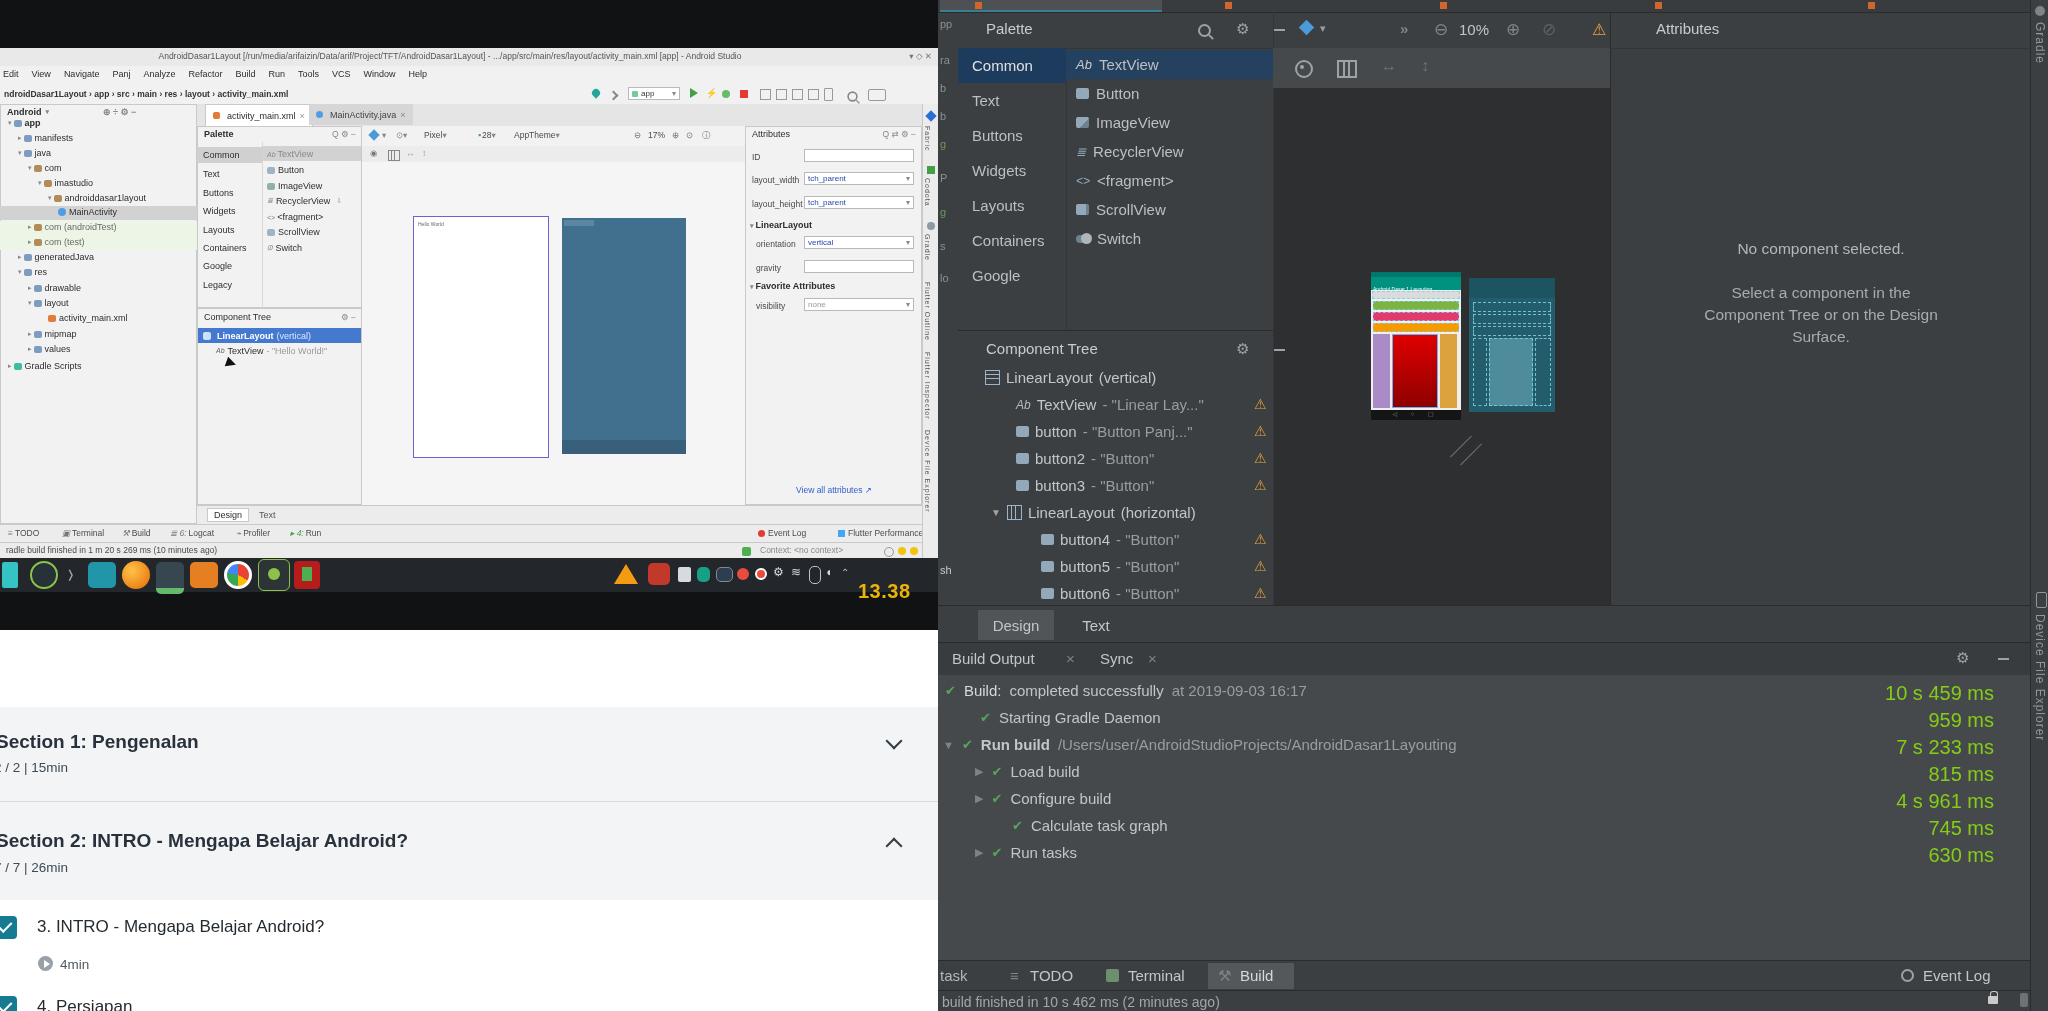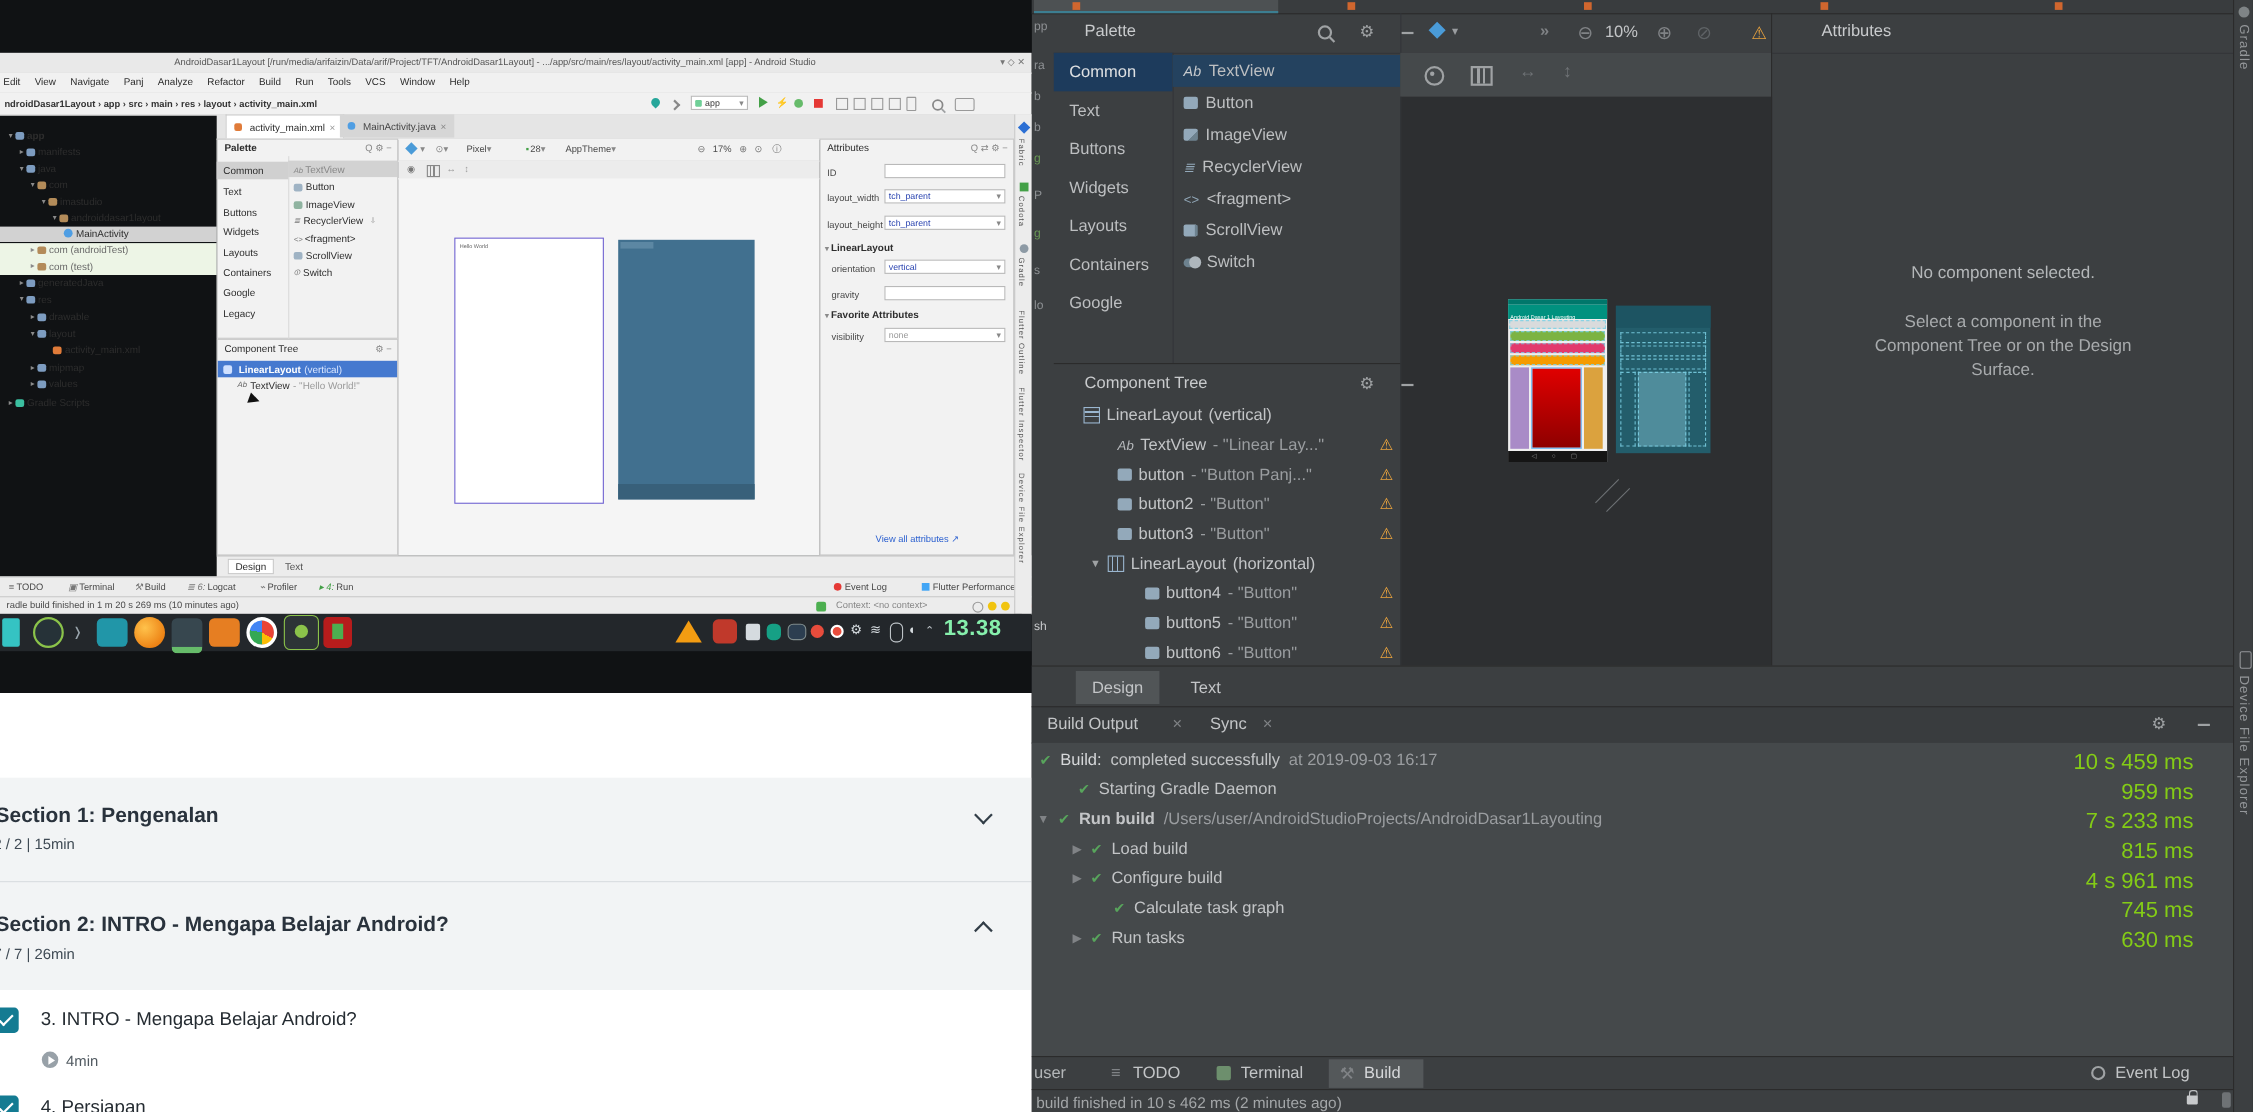--- a/index.html
+++ b/index.html
@@ -99,20 +99,27 @@
     <span class="p" style="left:740px;top:6px;width:8px;height:8px;background:#e53935"></span>
     <span class="p" style="left:760px;top:5px;width:9px;height:9px;border:1px solid #999"></span>
     <span class="p" style="left:776px;top:5px;width:9px;height:9px;border:1px solid #999"></span>
     <span class="p" style="left:792px;top:5px;width:9px;height:9px;border:1px solid #999"></span>
     <span class="p" style="left:808px;top:5px;width:9px;height:9px;border:1px solid #999"></span>
     <span class="p" style="left:824px;top:4px;width:7px;height:11px;border:1px solid #999;border-radius:1px"></span>
     <span class="p i-srch" style="left:846px;top:5px;border-color:#888;transform:scale(.8)"></span>
     <span class="p" style="left:868px;top:5px;width:16px;height:10px;border:1px solid #999;border-radius:2px"></span>
   </div>
 
+  <div class="p pane" style="left:0;top:104px;width:197px;height:420px">
+    <div class="f lt" style="padding:2px 0 0 6px;font-weight:bold">
+        <span>Android</span>
+        <span class="arw" style="margin-left:4px">▾</span>
+        <span style="margin-left:52px;color:#888">⊕ ÷ ⚙ −</span>
+      </div>
+  </div>
   <div class="p" style="left:0;top:206px;width:197px;height:14px;background:#d2d2d2"></div>
   <div class="p" style="left:0;top:221px;width:197px;height:29px;background:#edf5e6"></div>
   <div class="p lt f" style="left:8px;top:118px">
       <span class="arw">▾</span>
       <i class="fic folder"></i>
       <b>app</b>
     </div>
   <div class="p lt f" style="left:18px;top:133px">
       <span class="arw">▸</span>
       <i class="fic folder"></i>
@@ -421,21 +428,21 @@
     <span class="tbi" style="left:678px;top:9px;width:13px;height:15px;background:#d5dbdf;border-radius:2px"></span>
     <span class="tbi" style="left:697px;top:9px;width:13px;height:15px;background:#16a085"></span>
     <span class="tbi" style="left:716px;top:9px;width:15px;height:13px;background:#2c3e50;border:1px solid #7f8c8d"></span>
     <span class="tbi" style="left:737px;top:10px;width:12px;height:12px;border-radius:50%;background:#e74c3c"></span>
     <span class="tbi" style="left:755px;top:10px;width:12px;height:12px;border-radius:50%;background:#e74c3c;border:2px solid #fff;box-sizing:border-box"></span>
     <span class="p" style="left:773px;top:7px;color:#d5dbdf;font-size:12px">⚙</span>
     <span class="p" style="left:791px;top:7px;color:#d5dbdf;font-size:12px">≋</span>
     <span class="tbi" style="left:809px;top:8px;width:10px;height:16px;border:1px solid #bdc3c7"></span>
     <span class="p" style="left:825px;top:7px;color:#d5dbdf;font-size:12px">◖</span>
     <span class="p" style="left:841px;top:9px;color:#bdc3c7;font-size:10px">⌃</span>
-    <span class="p" style="left:858px;top:2px;color:#86efac;font-size:20px;font-weight:bold;letter-spacing:.5px">13.38</span>
+    <span class="p" style="left:858px;top:22px;color:#eab308;font-size:20px;font-weight:bold;letter-spacing:.5px">13.38</span>
   </div>
 </div>
 
 <div id="course" class="p">
   <div class="p" style="left:0;top:77px;width:938px;height:193px;background:#f2f4f5">
     <div class="p sect" style="left:-4px;top:24px">Section 1: Pengenalan</div>
     <div class="p meta" style="left:-6px;top:53px">2 / 2  |  15min</div>
     <i class="p chev down" style="left:888px;top:28px"></i>
     <div class="p" style="left:0;top:94px;width:938px;height:1px;background:#d9dde0"></div>
     <div class="p sect" style="left:-4px;top:123px">Section 2: INTRO - Mengapa Belajar Android?</div>
@@ -687,21 +694,21 @@
     <span class="time" style="top:142px">745 ms</span>
     <div class="p f" style="left:37px;top:169px;gap:8px">
         <span class="ddim" style="font-size:11px">▶</span>
         <span class="okc">✔</span>
         <span class="dkt">Run tasks</span>
       </div>
     <span class="time" style="top:169px">630 ms</span>
   </div>
 
   <div class="p" style="left:0;top:960px;width:1092px;height:30px;background:#3c3f41;border-top:1px solid #2b2b2b">
-    <span class="p dkt" style="left:2px;top:6px;color:#b3b6b8">user</span>
+    <span class="p dkt" style="left:2px;top:6px;color:#b3b6b8">task</span>
     <span class="p ddim" style="left:72px;top:6px">≡</span>
     <span class="p dkt" style="left:92px;top:6px">TODO</span>
     <span class="p" style="left:168px;top:8px;width:13px;height:13px;background:#6d8f6d;border-radius:2px"></span>
     <span class="p dkt" style="left:190px;top:6px">Terminal</span>
     <span class="p" style="left:270px;top:2px;width:86px;height:26px;background:#54585a"></span>
     <span class="p ddim" style="left:280px;top:6px">⚒</span>
     <span class="p dkt" style="left:302px;top:6px;color:#d6d8da">Build</span>
     <span class="p" style="left:963px;top:8px;width:13px;height:13px;border:2px solid #9fa2a4;border-radius:50%;box-sizing:border-box"></span>
     <span class="p dkt" style="left:985px;top:6px">Event Log</span>
   </div>

